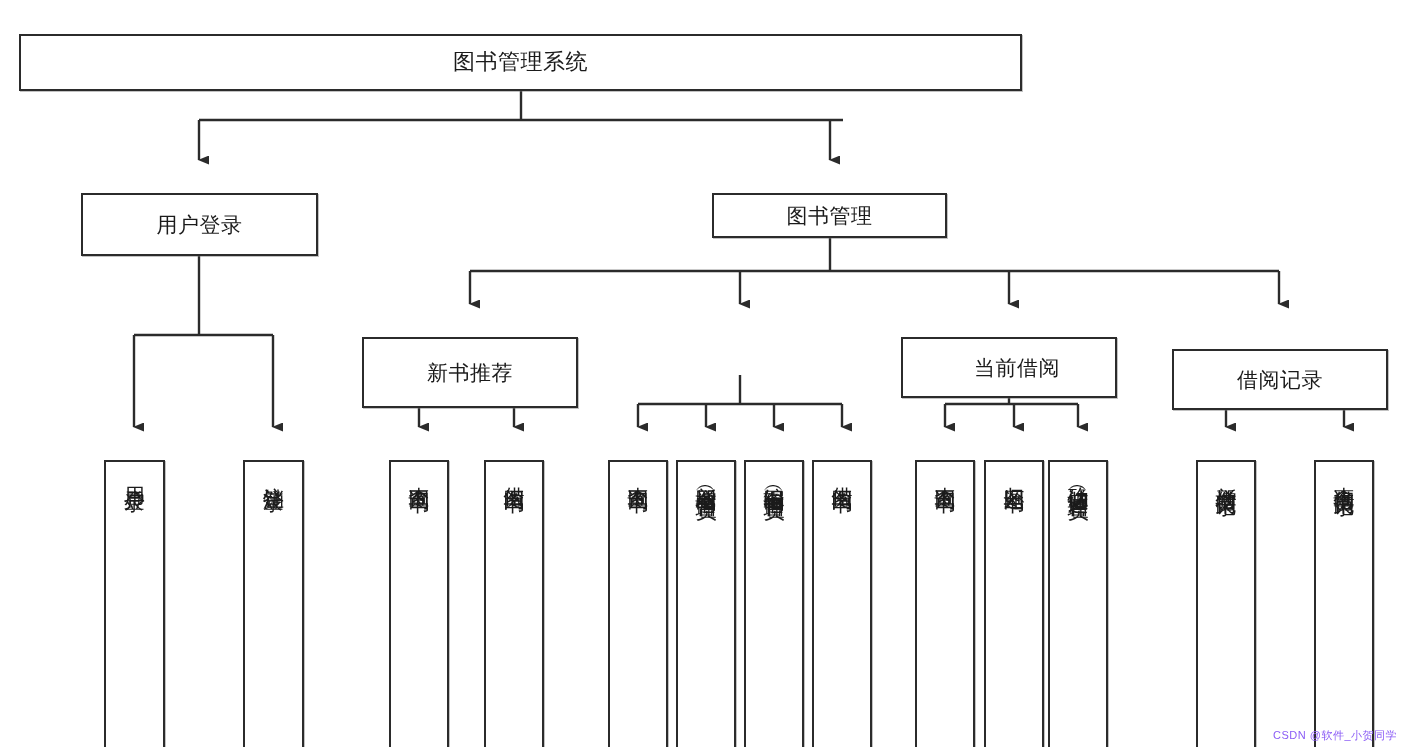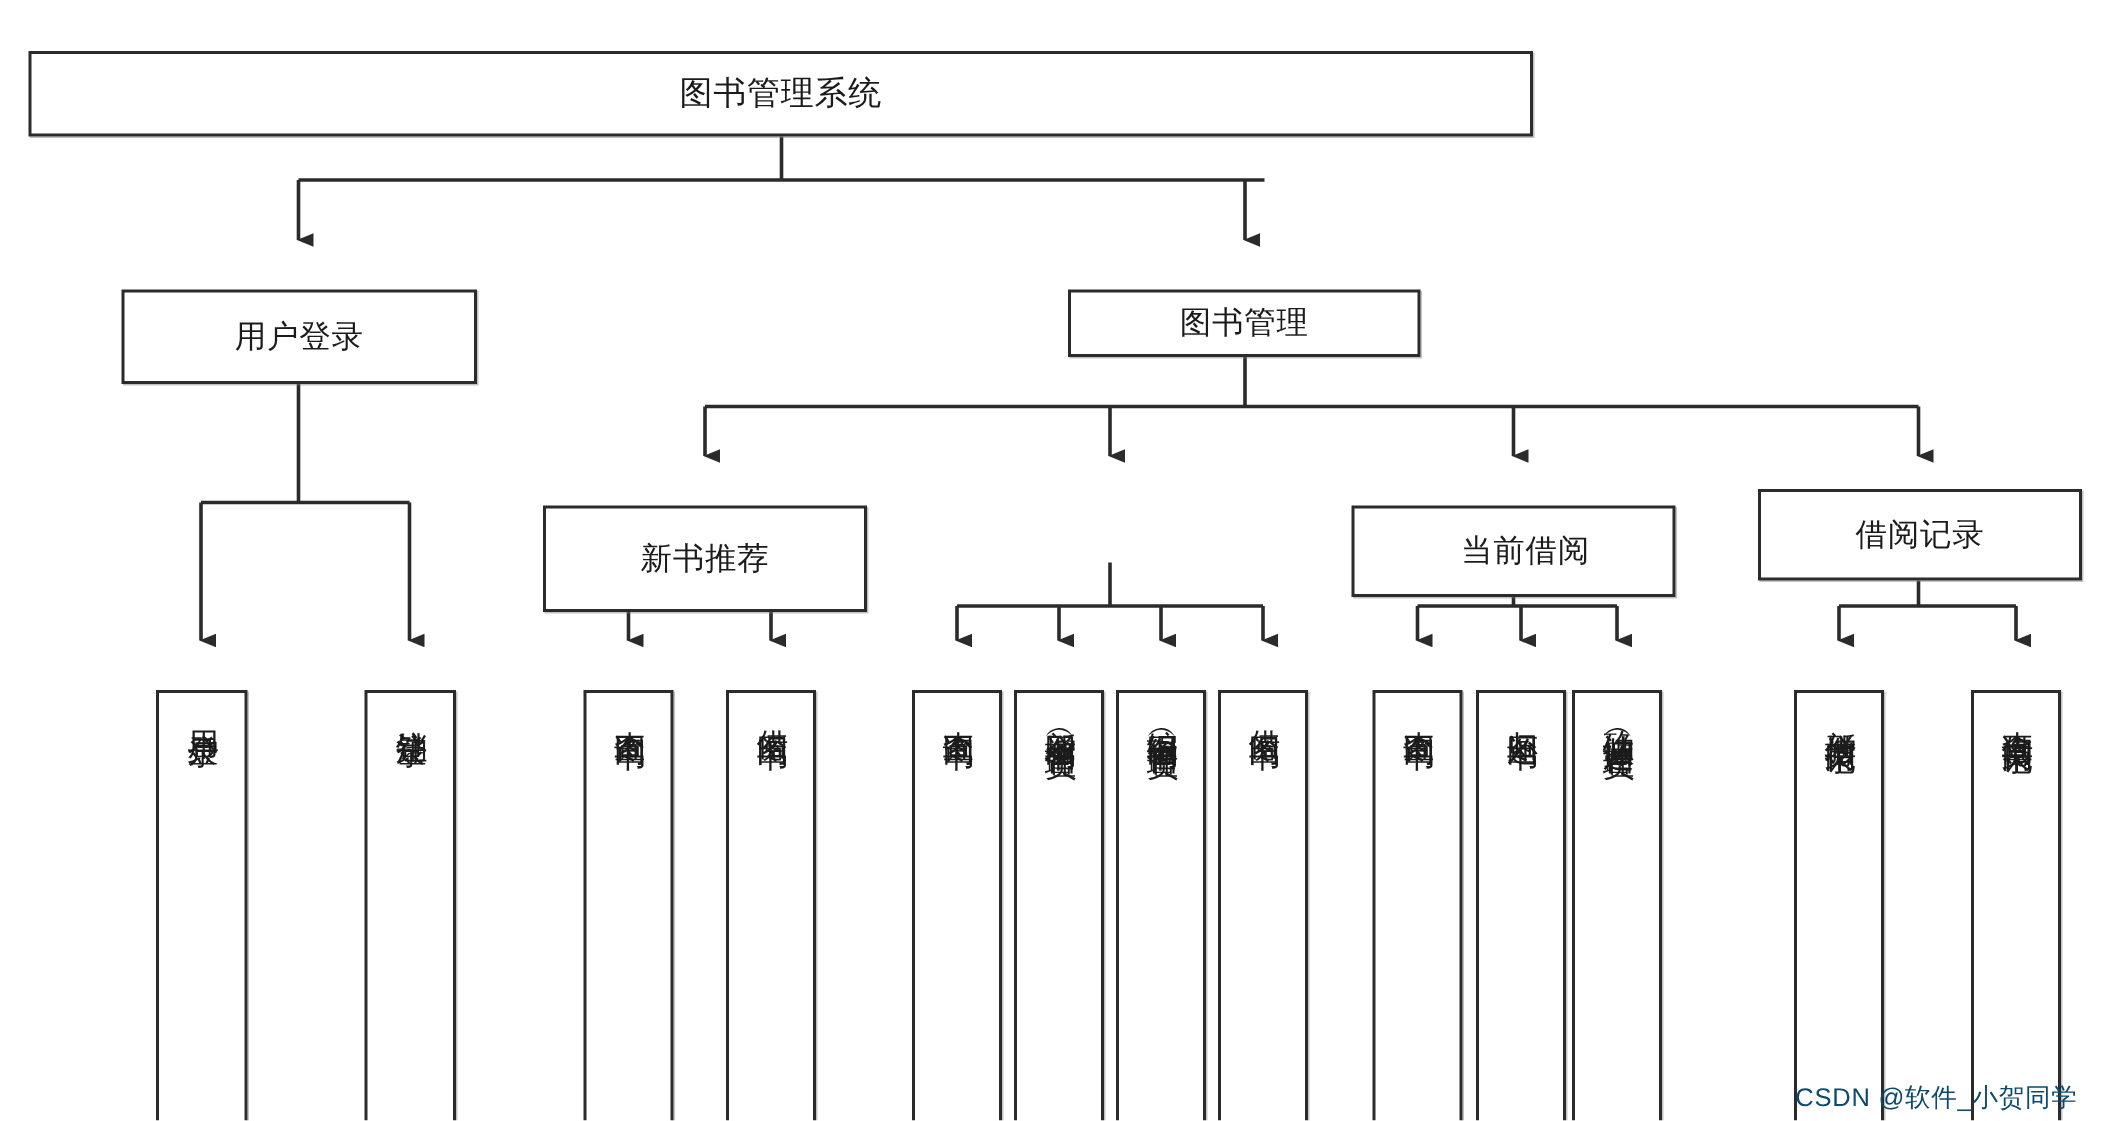--- a/index.html
+++ b/index.html
@@ -59,24 +59,24 @@
   .node.vert .label {
     writing-mode: vertical-rl;
     text-orientation: upright;
     font-size: 21px;
     line-height: 1.05;
     letter-spacing: 2px;
     padding-top: 2px;
   }
   #watermark {
     position: absolute;
-    right: 20px;
+    right: 8px;
     bottom: 4px;
-    font-size: 17px;
-    color: #0c4a6e;
+    font-size: 11px;
+    color: #8b5cf6;
     letter-spacing: 0.5px;
     user-select: none;
   }
 </style>
 </head>
 <body>
 
 <div id="canvas">
 
   <svg id="connectors" viewBox="0 0 1405 747" xmlns="http://www.w3.org/2000/svg">
@@ -139,21 +139,21 @@
   <div class="node horiz" style="left:712px; top:170px; width:235px; height:45px;">
     <span class="label">图书管理</span>
   </div>
 
   <div class="node horiz" style="left:362px; top:314px; width:216px; height:71px;">
     <span class="label">新书推荐</span>
   </div>
   <div class="node horiz" style="left:901px; top:314px; width:216px; height:61px;padding-left:16px;">
     <span class="label">当前借阅</span>
   </div>
-  <div class="node horiz" style="left:1172px; top:303px; width:216px; height:61px;">
+  <div class="node horiz" style="left:1172px; top:326px; width:216px; height:61px;">
     <span class="label">借阅记录</span>
   </div>
 
   <div class="node vert" style="left:104px; top:437px; width:61px; height:296px;">
     <span class="label">用户登录</span>
   </div>
   <div class="node vert" style="left:243px; top:437px; width:61px; height:296px;">
     <span class="label">注销登录</span>
   </div>
 

